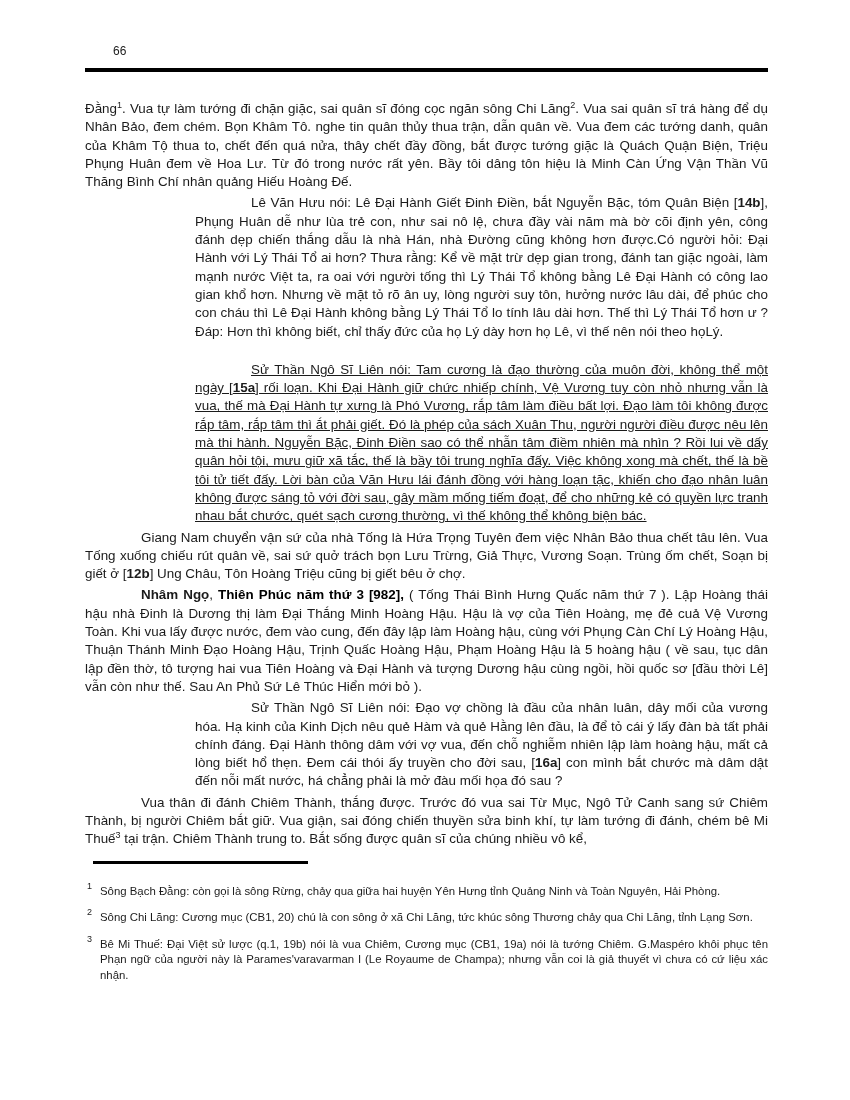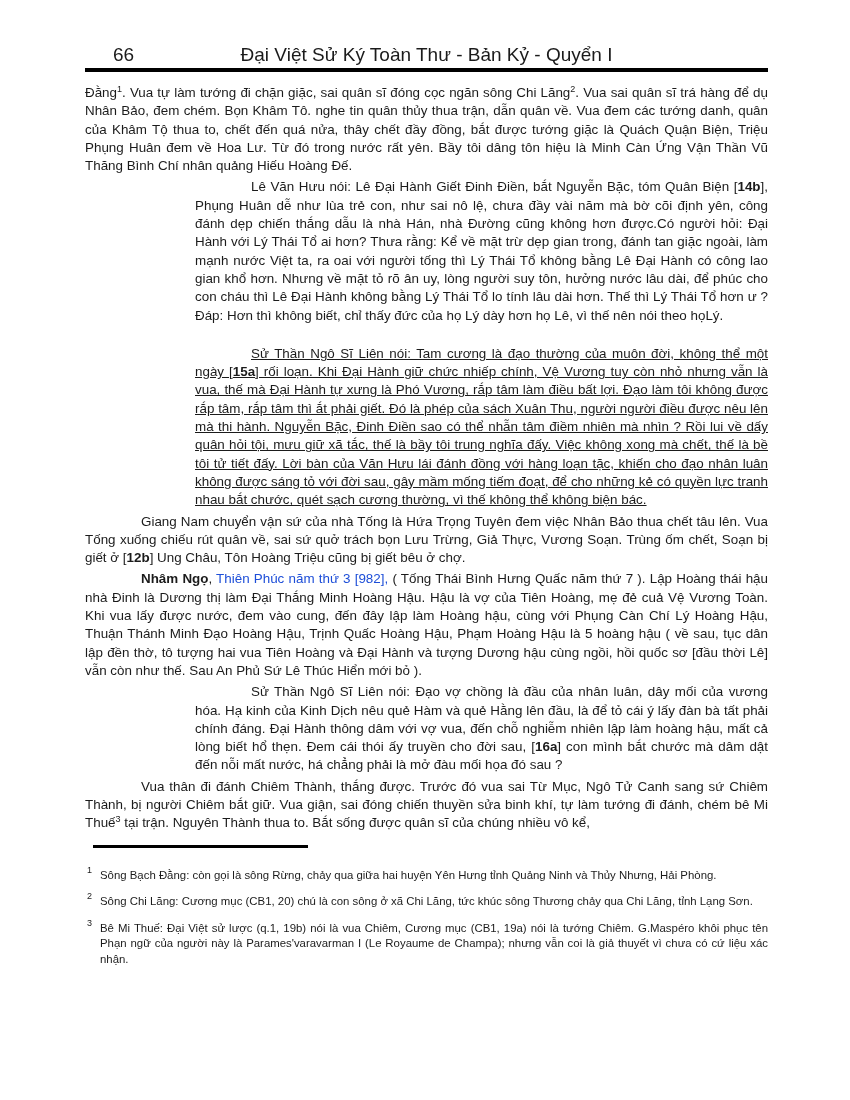--- a/index.html
+++ b/index.html
@@ -9,69 +9,68 @@
     box-sizing:border-box;
     background:#ffffff;
     padding:44px 82px 20px 85px;
     font-family:"Liberation Sans", sans-serif;
     color:#1b1b1b;
     overflow:hidden;
   }
   .page-header{
     position:relative;
     height:20px;
-    font-size:19px;
+    font-size:12px;
   }
   .page-number{position:absolute;left:28px;top:0;}
   .page-title{display:block;text-align:center;}
   .header-rule{height:4px;background:#000;margin-top:4px;}
   .content{
-    margin-top:12px;
+    margin-top:28px;
     font-size:13.4px;
     line-height:18.3px;
     text-align:justify;
   }
   .para{margin:0 0 3px 0;text-indent:56px;}
   .para.no-indent{text-indent:0;}
   .para.quote{margin-left:110px;}
   .para.gap-before{margin-top:20px;text-decoration:underline;}
   .b{font-weight:bold;}
-  .muted{color:#1d4ed8;}
+  .muted{color:#000000;font-weight:bold;}
   sup{font-size:9px;line-height:0;vertical-align:super;}
   .footnote-rule{
     width:215px;height:3px;background:#000;
     margin:12px 0 20px 8px;
   }
   .footnotes{
     font-size:11.4px;
     line-height:15.5px;
     text-align:justify;
   }
   .fn{position:relative;margin:0 0 11px 0;padding-left:15px;}
   .fn sup{position:absolute;left:2px;top:2px;}
 </style>
 </head>
 <body>
 
 <div class="page">
   <header class="page-header">
     <span class="page-number">66</span>
-    <span class="page-title">Đại Việt Sử Ký Toàn Thư - Bản Kỷ - Quyển I</span>
   </header>
   <div class="header-rule"></div>
 
   <main class="content" id="paragraphs">
       <p class="para body no-indent"><span>Đằng</span><sup>1</sup><span>. Vua tự làm tướng đi chặn giặc, sai quân sĩ đóng cọc ngăn sông Chi Lăng</span><sup>2</sup><span>. Vua sai quân sĩ trá hàng để dụ Nhân Bảo, đem chém. Bọn Khâm Tô. nghe tin quân thủy thua trận, dẫn quân về. Vua đem các tướng danh, quân của Khâm Tộ thua to, chết đến quá nửa, thây chết đầy đồng, bắt được tướng giặc là Quách Quận Biện, Triệu Phụng Huân đem về Hoa Lư. Từ đó trong nước rất yên. Bầy tôi dâng tôn hiệu là Minh Càn Ứng Vận Thần Vũ Thăng Bình Chí nhân quảng Hiếu Hoàng Đế.</span></p>
       <p class="para quote"><span>Lê Văn Hưu nói: Lê Đại Hành Giết Đinh Điền, bắt Nguyễn Bặc, tóm Quân Biện [</span><span class="b">14b</span><span>], Phụng Huân dễ như lùa trẻ con, như sai nô lệ, chưa đầy vài năm mà bờ cõi định yên, công đánh dẹp chiến thắng dẫu là nhà Hán, nhà Đường cũng không hơn được.Có người hỏi: Đại Hành với Lý Thái Tổ ai hơn? Thưa rằng: Kể về mặt trừ dẹp gian trong, đánh tan giặc ngoài, làm mạnh nước Việt ta, ra oai với người tống thì Lý Thái Tổ không bằng Lê Đại Hành có công lao gian khổ hơn. Nhưng về mặt tỏ rõ ân uy, lòng người suy tôn, hưởng nước lâu dài, để phúc cho con cháu thì Lê Đại Hành không bằng Lý Thái Tổ lo tính lâu dài hơn. Thế thì Lý Thái Tổ hơn ư ? Đáp: Hơn thì không biết, chỉ thấy đức của họ Lý dày hơn họ Lê, vì thế nên nói theo họLý.</span></p>
       <p class="para quote gap-before"><span>Sử Thần Ngô Sĩ Liên nói: Tam cương là đạo thường của muôn đời, không thể một ngày [</span><span class="b">15a</span><span>] rối loạn. Khi Đại Hành giữ chức nhiếp chính, Vệ Vương tuy còn nhỏ nhưng vẫn là vua, thế mà Đại Hành tự xưng là Phó Vương, rắp tâm làm điều bất lợi. Đạo làm tôi không được rắp tâm, rắp tâm thì ắt phải giết. Đó là phép của sách Xuân Thu, người người điều được nêu lên mà thi hành. Nguyễn Bặc, Đinh Điền sao có thể nhẫn tâm điềm nhiên mà nhìn ? Rồi lui về dấy quân hỏi tội, mưu giữ xã tắc, thế là bầy tôi trung nghĩa đấy. Việc không xong mà chết, thế là bề tôi tử tiết đấy. Lời bàn của Văn Hưu lái đánh đồng với hàng loạn tặc, khiến cho đạo nhân luân không được sáng tỏ với đời sau, gây mầm mống tiếm đoạt, để cho những kẻ có quyền lực tranh nhau bắt chước, quét sạch cương thường, vì thế không thể không biện bác.</span></p>
       <p class="para body"><span>Giang Nam chuyển vận sứ của nhà Tống là Hứa Trọng Tuyên đem việc Nhân Bảo thua chết tâu lên. Vua Tống xuống chiếu rút quân về, sai sứ quở trách bọn Lưu Trừng, Giả Thực, Vương Soạn. Trùng ốm chết, Soạn bị giết ở [</span><span class="b">12b</span><span>] Ung Châu, Tôn Hoàng Triệu cũng bị giết bêu ở chợ.</span></p>
       <p class="para body"><span class="b">Nhâm Ngọ</span><span>, </span><span class="muted">Thiên Phúc năm thứ 3 [982],</span><span> ( Tống Thái Bình Hưng Quấc năm thứ 7 ). Lập Hoàng thái hậu nhà Đinh là Dương thị làm Đại Thắng Minh Hoàng Hậu. Hậu là vợ của Tiên Hoàng, mẹ đẻ cuả Vệ Vương Toàn. Khi vua lấy được nước, đem vào cung, đến đây lập làm Hoàng hậu, cùng với Phụng Càn Chí Lý Hoàng Hậu, Thuận Thánh Minh Đạo Hoàng Hậu, Trịnh Quấc Hoàng Hậu, Phạm Hoàng Hậu là 5 hoàng hậu ( về sau, tục dân lập đền thờ, tô tượng hai vua Tiên Hoàng và Đại Hành và tượng Dương hậu cùng ngồi, hồi quốc sơ [đầu thời Lê] vẫn còn như thế. Sau An Phủ Sứ Lê Thúc Hiển mới bỏ ).</span></p>
       <p class="para quote"><span>Sử Thần Ngô Sĩ Liên nói: Đạo vợ chồng là đầu của nhân luân, dây mối của vương hóa. Hạ kinh của Kinh Dịch nêu quẻ Hàm và quẻ Hằng lên đầu, là để tỏ cái ý lấy đàn bà tất phải chính đáng. Đại Hành thông dâm với vợ vua, đến chỗ nghiễm nhiên lập làm hoàng hậu, mất cả lòng biết hổ thẹn. Đem cái thói ấy truyền cho đời sau, [</span><span class="b">16a</span><span>] con mình bắt chước mà dâm dật đến nỗi mất nước, há chẳng phải là mở đàu mối họa đó sau ?</span></p>
-      <p class="para body"><span>Vua thân đi đánh Chiêm Thành, thắng được. Trước đó vua sai Từ Mục, Ngô Tử Canh sang sứ Chiêm Thành, bị người Chiêm bắt giữ. Vua giận, sai đóng chiến thuyền sửa binh khí, tự làm tướng đi đánh, chém bê Mi Thuế</span><sup>3</sup><span> tại trận. Nguyên Thành thua to. Bắt sống được quân sĩ của chúng nhiều vô kể,</span></p>
+      <p class="para body"><span>Vua thân đi đánh Chiêm Thành, thắng được. Trước đó vua sai Từ Mục, Ngô Tử Canh sang sứ Chiêm Thành, bị người Chiêm bắt giữ. Vua giận, sai đóng chiến thuyền sửa binh khí, tự làm tướng đi đánh, chém bê Mi Thuế</span><sup>3</sup><span> tại trận. Chiêm Thành trung to. Bắt sống được quân sĩ của chúng nhiều vô kể,</span></p>
     </main>
 
   <div class="footnote-rule"></div>
   <section class="footnotes" id="footnotes">
-      <p class="fn"><sup>1</sup><span>Sông Bạch Đằng: còn gọi là sông Rừng, chảy qua giữa hai huyện Yên Hưng tỉnh Quảng Ninh và Thủy Nhưng, Hải Phòng.</span></p>
+      <p class="fn"><sup>1</sup><span>Sông Bạch Đằng: còn gọi là sông Rừng, chảy qua giữa hai huyện Yên Hưng tỉnh Quảng Ninh và Toàn Nguyên, Hải Phòng.</span></p>
       <p class="fn"><sup>2</sup><span>Sông Chi Lăng: Cương mục (CB1, 20) chú là con sông ở xã Chi Lăng, tức khúc sông Thương chảy qua Chi Lăng, tỉnh Lạng Sơn.</span></p>
       <p class="fn"><sup>3</sup><span>Bê Mi Thuế: Đại Việt sử lược (q.1, 19b) nói là vua Chiêm, Cương mục (CB1, 19a) nói là tướng Chiêm. G.Maspéro khôi phục tên Phạn ngữ của người này là Parames'varavarman I (Le Royaume de Champa); nhưng vẫn coi là giả thuyết vì chưa có cứ liệu xác nhận.</span></p>
     </section>
 </div>
 
 </body></html>

